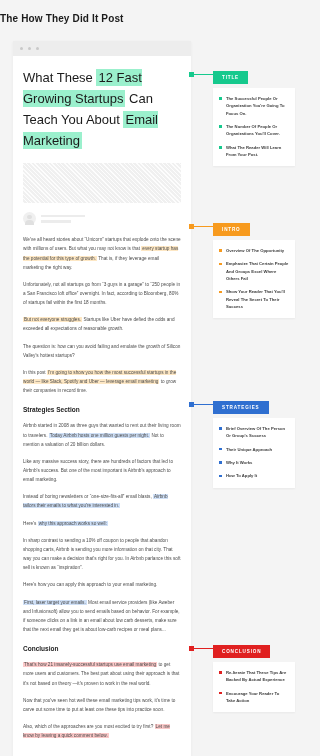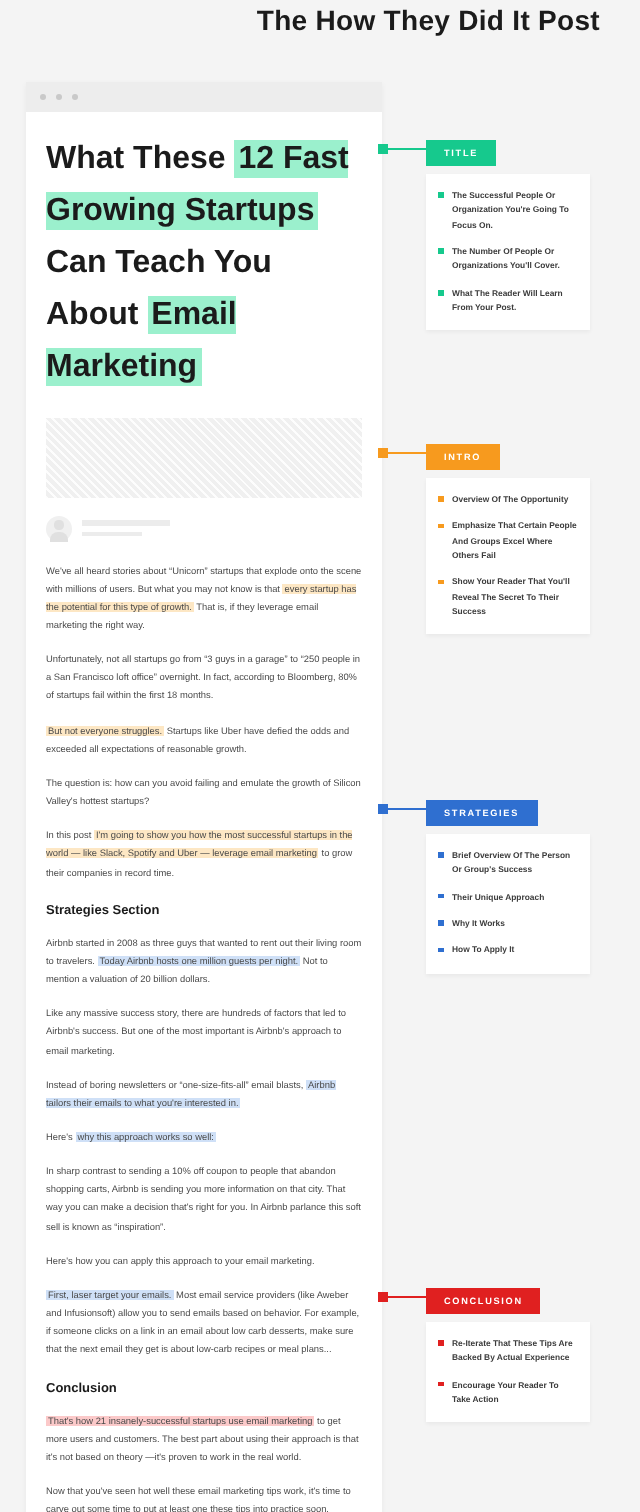--- a/index.html
+++ b/index.html
@@ -6,26 +6,26 @@
   html, body {
     width: 300px;
     height: 756px;
     background: #f4f4f4;
     font-family: "Liberation Sans", sans-serif;
     overflow: hidden;
   }
   .page { position: relative; width: 300px; height: 756px; background: #f4f4f4; }
 
   .page-title {
-    text-align: right;
-    font-size: 14px;
+    text-align: left;
+    font-size: 10px;
     font-weight: bold;
     color: #1b1b1b;
     letter-spacing: .15px;
-    padding-top: 2px;
+    padding-top: 13px;
   }
 
   
   .browser {
     position: absolute;
     left: 13px; top: 41px;
     width: 178px;
     background: #ffffff;
     box-shadow: 0 1px 3px rgba(0,0,0,.05);
   }
@@ -35,23 +35,23 @@
     display: flex;
     align-items: center;
     padding-left: 7px;
     gap: 5px;
   }
   .dot { width: 3px; height: 3px; border-radius: 50%; background: #c9c9c9; }
 
   .article { padding: 11px 10px 16px 10px; }
 
   .headline {
-    font-size: 16px;
+    font-size: 13px;
     line-height: 1.62;
-    font-weight: bold;
+    font-weight: normal;
     color: #1b1b1b;
     margin-bottom: 12px;
   }
   .hl-green { background: #9bf0cd; padding: 1px 2px; }
 
   .hero {
     height: 40px;
     margin: 2px 0 9px 0;
     background-color: #f0f0f0;
     background-image: repeating-linear-gradient(45deg,

